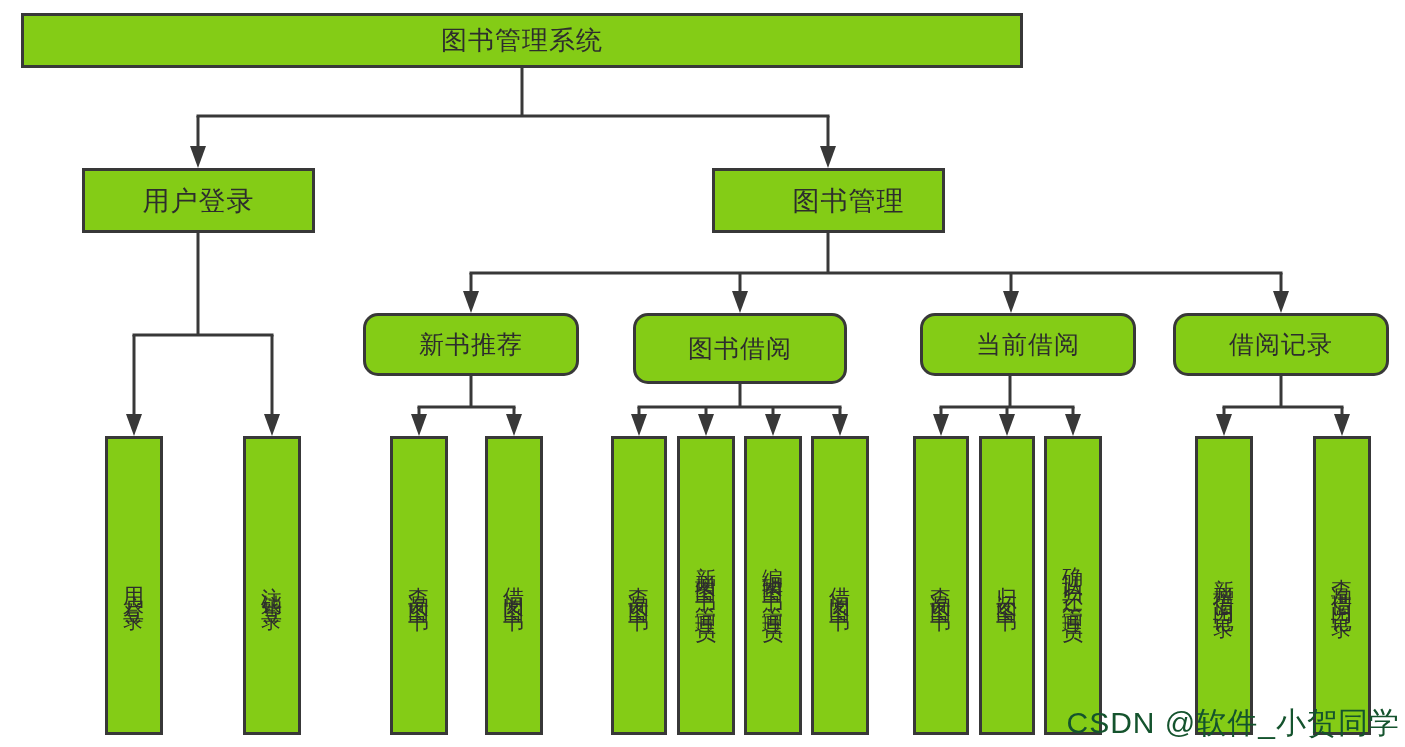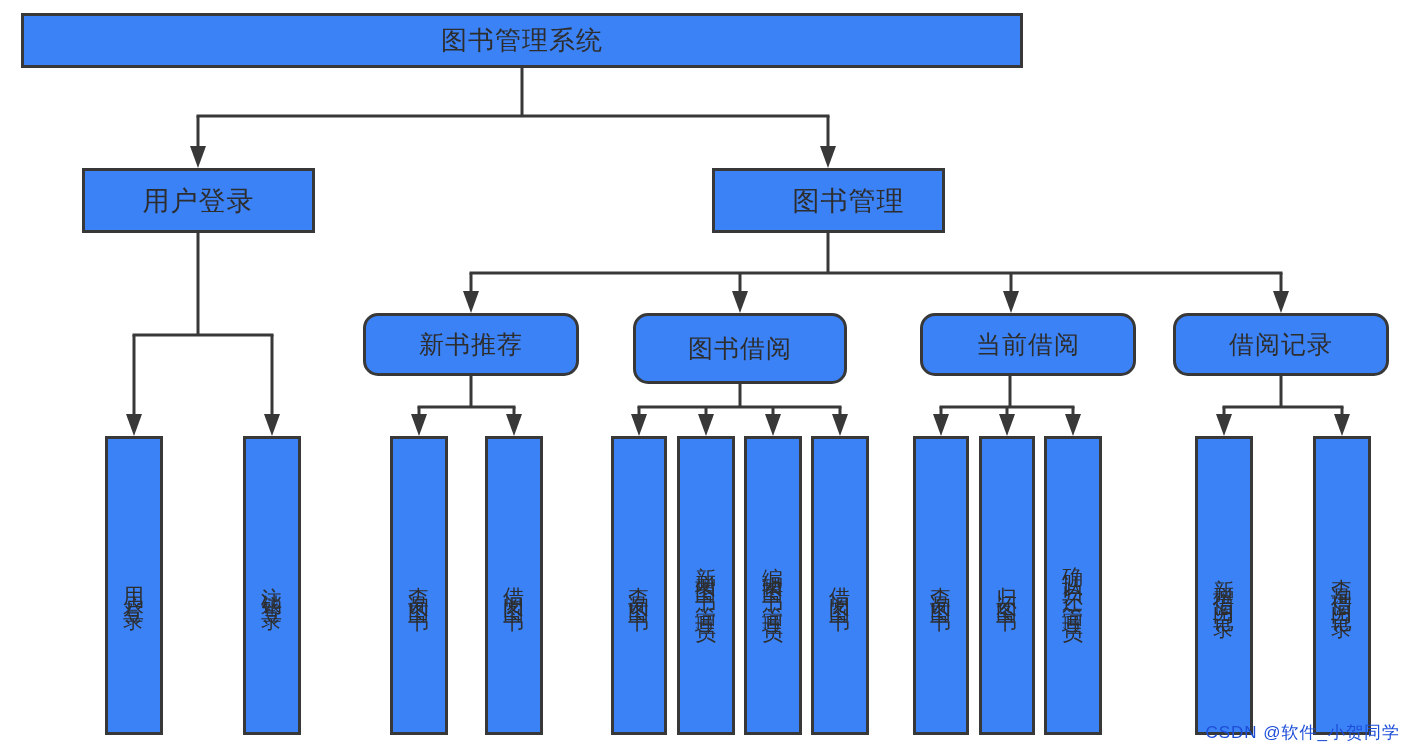--- a/index.html
+++ b/index.html
@@ -12,21 +12,21 @@
     font-family: "Liberation Sans", "DejaVu Sans", sans-serif;
     overflow: hidden;
   }
   .wires { position: absolute; left: 0; top: 0; width: 1405px; height: 747px; }
   .wires path { stroke: #383838; stroke-width: 3; fill: none; }
   .wires line { stroke: #383838; stroke-width: 3; }
   .wires polygon { fill: #383838; stroke: none; }
   .node {
     position: absolute;
     border: 3px solid #383838;
-    background: #3b82f6;
+    background: #84cc16;
     display: flex;
     align-items: center;
     justify-content: center;
     color: #2d2d2d;
   }
   .root-box  { font-size: 26px; letter-spacing: 1px; }
   .lvl1-box  { font-size: 27px; letter-spacing: 1px; }
   .lvl2-box  { font-size: 25px; letter-spacing: 1px; border-radius: 15px; }
   .vtext {
     writing-mode: vertical-rl;
@@ -34,22 +34,22 @@
     font-size: 21px;
     letter-spacing: 8px;
     line-height: 1;
     white-space: nowrap;
     color: #2d2d2d;
   }
   .watermark {
     position: absolute;
     right: 5px;
     bottom: 3px;
-    font-size: 17px;
-    color: #1d4ed8;
+    font-size: 30px;
+    color: #14532d;
     letter-spacing: 1px;
     z-index: 5;
   }
 </style>
 </head>
 <body>
 
 <div class="canvas">
 
   <svg class="wires" viewBox="0 0 1405 747">

